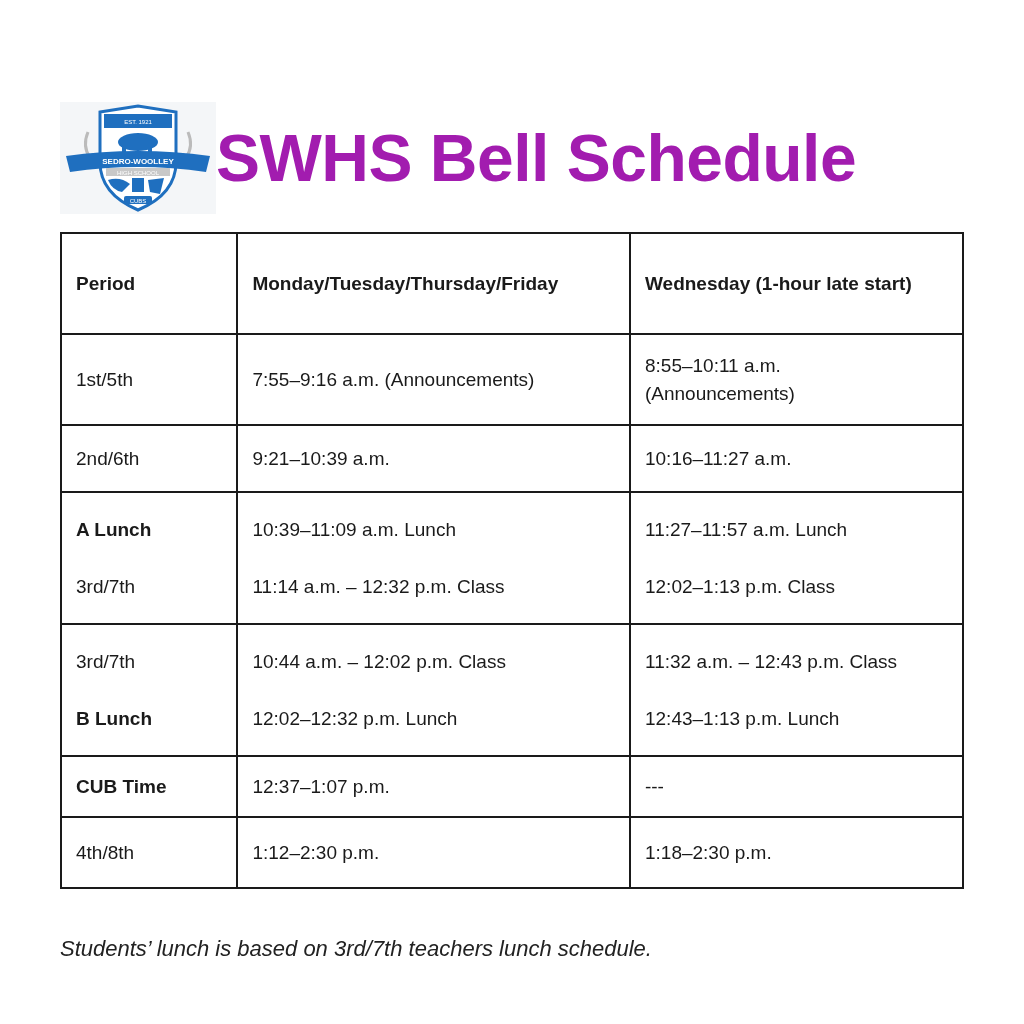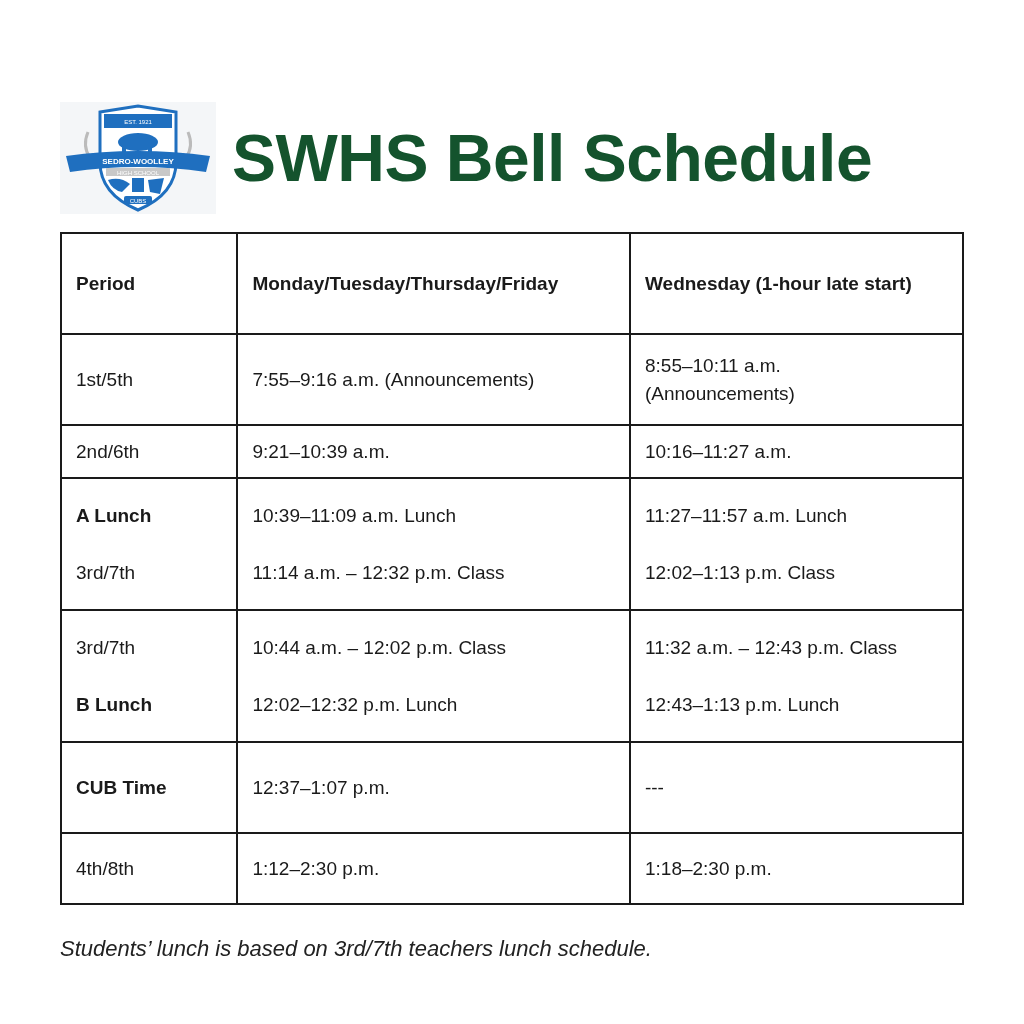--- a/index.html
+++ b/index.html
@@ -7,40 +7,40 @@
       width: 1024px; height: 1024px; background: #ffffff;
       font-family: "Liberation Sans", sans-serif; color: #111111;
       position: relative; overflow: hidden;
     }
     .header {
       position: absolute; left: 60px; top: 100px; width: 904px; height: 115px;
       display: flex; align-items: center;
     }
     .logo { width: 156px; height: 112px; flex: 0 0 auto; }
     .title {
-      margin-left: 16px; font-size: 66px; font-weight: 700; letter-spacing: -0.5px;
-      color: #14532d; line-height: 1;
+      font-size: 66px; font-weight: 700; letter-spacing: -0.5px;
+      color: #a21caf; line-height: 1;
     }
     table.schedule {
       position: absolute; left: 60px; top: 232px; width: 904px;
       border-collapse: collapse; table-layout: fixed;
     }
     table.schedule td, table.schedule th {
       border: 2px solid #1a1a1a; padding: 0 14px; vertical-align: middle;
       font-size: 19px; color: #1a1a1a; text-align: left; font-weight: 400;
     }
     table.schedule th { font-weight: 700; }
     .col-period { width: 160px; }
     .col-mtf { width: 356px; }
     .col-wed { width: 302px; }
     .row-head { height: 101px; margin-left: 12px; }
     .row-1 { height: 91px; }
-    .row-2 { height: 53px; border-radius: 30px; }
+    .row-2 { height: 67px; border-radius: 30px; }
     .row-split { height: 132px; margin-top: 43px; }
-    .row-cub { height: 91px; }
+    .row-cub { height: 61px; }
     .row-4 { height: 71px; }
     .line { display: block; line-height: 28px; }
     .split .line + .line { margin-top: 29px; }
     .bold { font-weight: 700; }
     .footnote {
       position: absolute; left: 60px; top: 936px; font-size: 22px; font-style: italic; color: #222;
     }
   </style>
 </head>
 <body>

